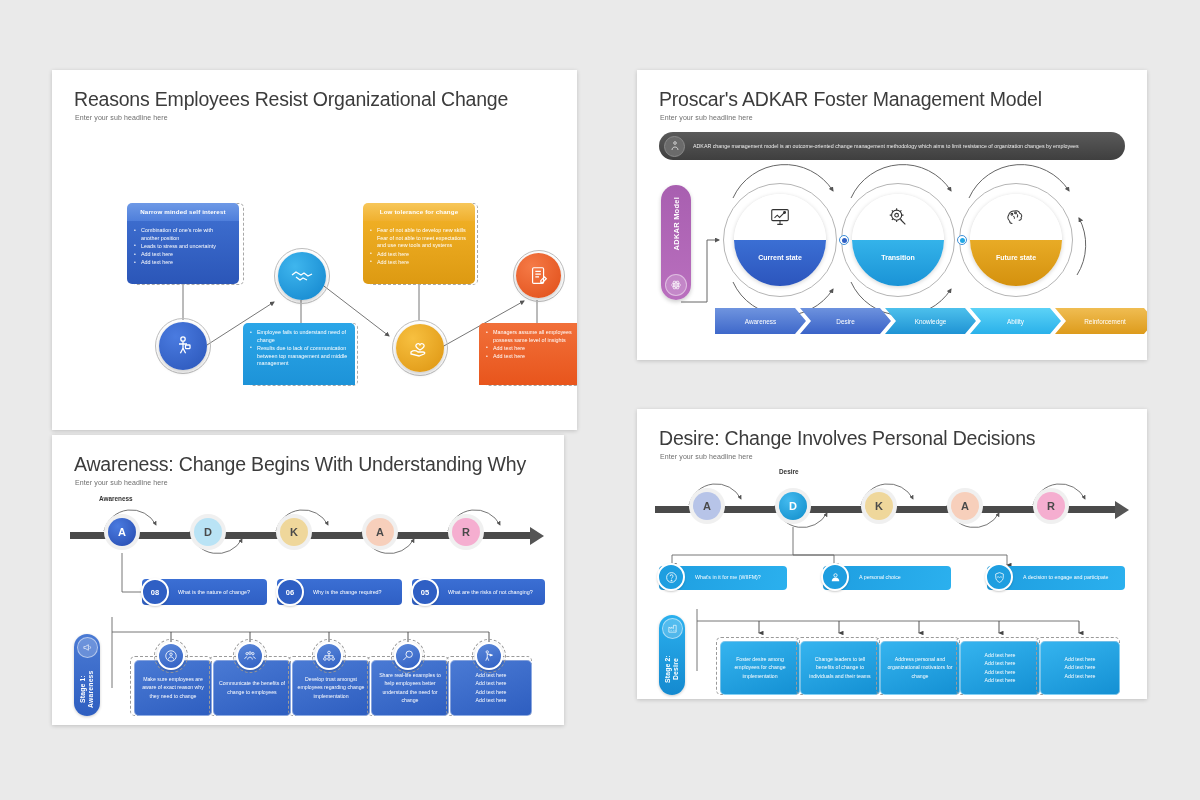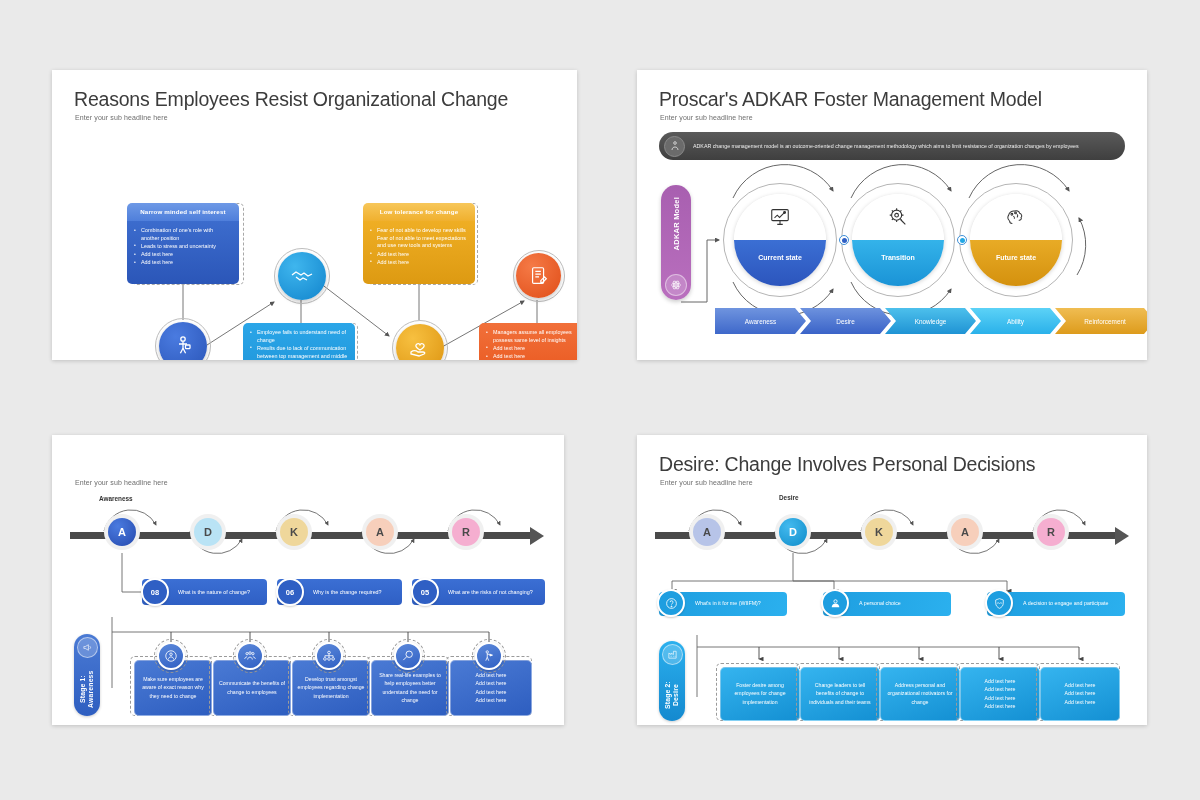--- a/index.html
+++ b/index.html
@@ -9,24 +9,24 @@
     font-family:"Liberation Sans", sans-serif;
     position:relative;
     overflow:hidden;
   }
   .slide {
     position:absolute;
     background:#ffffff;
     box-shadow:0 1px 4px rgba(0,0,0,.18);
     overflow:hidden;
   }
-  #slide1 { left:52px;  top:70px;  width:525px; height:290px; }
+  #slide1 { left:52px;  top:70px;  width:525px; height:360px; }
   #slide2 { left:637px; top:70px;  width:510px; height:290px; }
   #slide3 { left:52px;  top:435px; width:512px; height:290px; }
-  #slide4 { left:637px; top:435px; width:510px; height:290px; }
+  #slide4 { left:637px; top:409px; width:510px; height:290px; }
 
   .s-title {
     position:absolute; left:22px; top:18px;
     font-size:19.5px; color:#3c3c3c; font-weight:400;
     letter-spacing:-0.2px; white-space:nowrap;
   }
   .s-sub {
     position:absolute; left:23px; top:44px;
     font-size:7px; color:#6d6d6d; letter-spacing:.1px;
   }
@@ -417,20 +417,21 @@
     </div>
   <div class="chev" style="left:333px;top:238px;width:91px;background:linear-gradient(180deg,#5cd2f7,#2ab1ea);">
     <span>Ability</span>
     </div>
   <div class="chev" style="left:418px;top:238px;width:100px;background:linear-gradient(180deg,#f0bd52,#dd9b1c);">
     <span>Reinforcement</span>
     </div>
 </div>
 
 <div class="slide" id="slide3">
+  <div class="s-title">Awareness: Change Begins With Understanding Why</div>
   <div class="s-sub">Enter your sub headline here</div>
 
   <div class="lbl-small" style="left:47px;top:60px;">Awareness</div>
 
   <div class="railbar" style="left:18px;top:97px;width:462px;"></div>
   <div class="arrowhead" style="left:478px;top:91.5px;"></div>
 
   <svg class="ov" width="512" height="290">
     <defs>
       <marker id="ah3" markerWidth="5" markerHeight="5" refX="4" refY="2.5" orient="auto">

